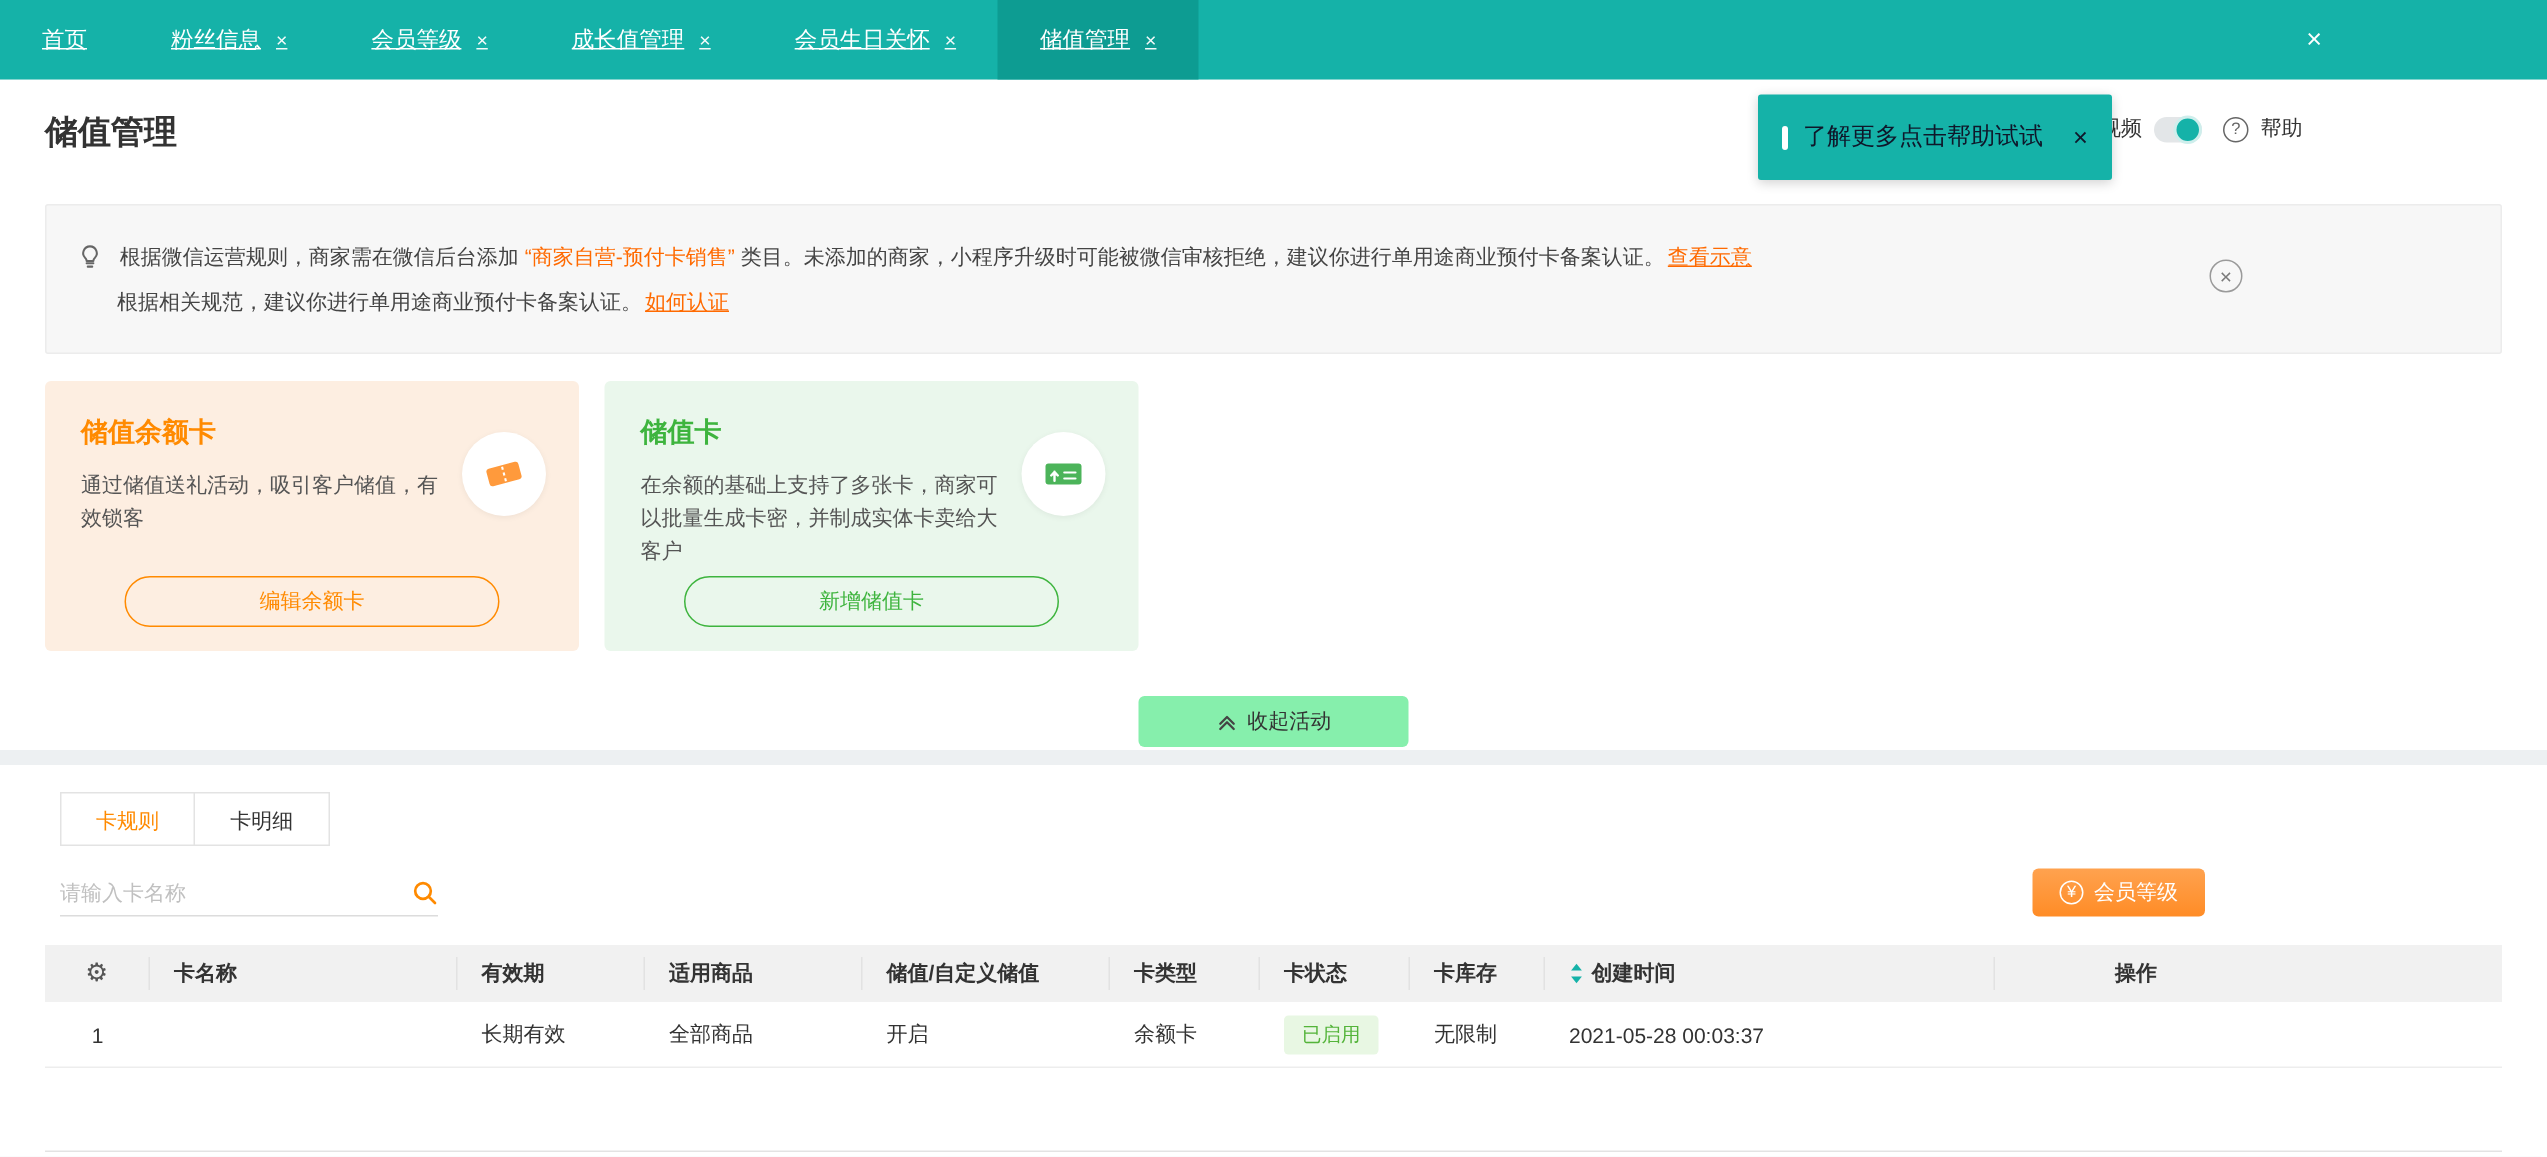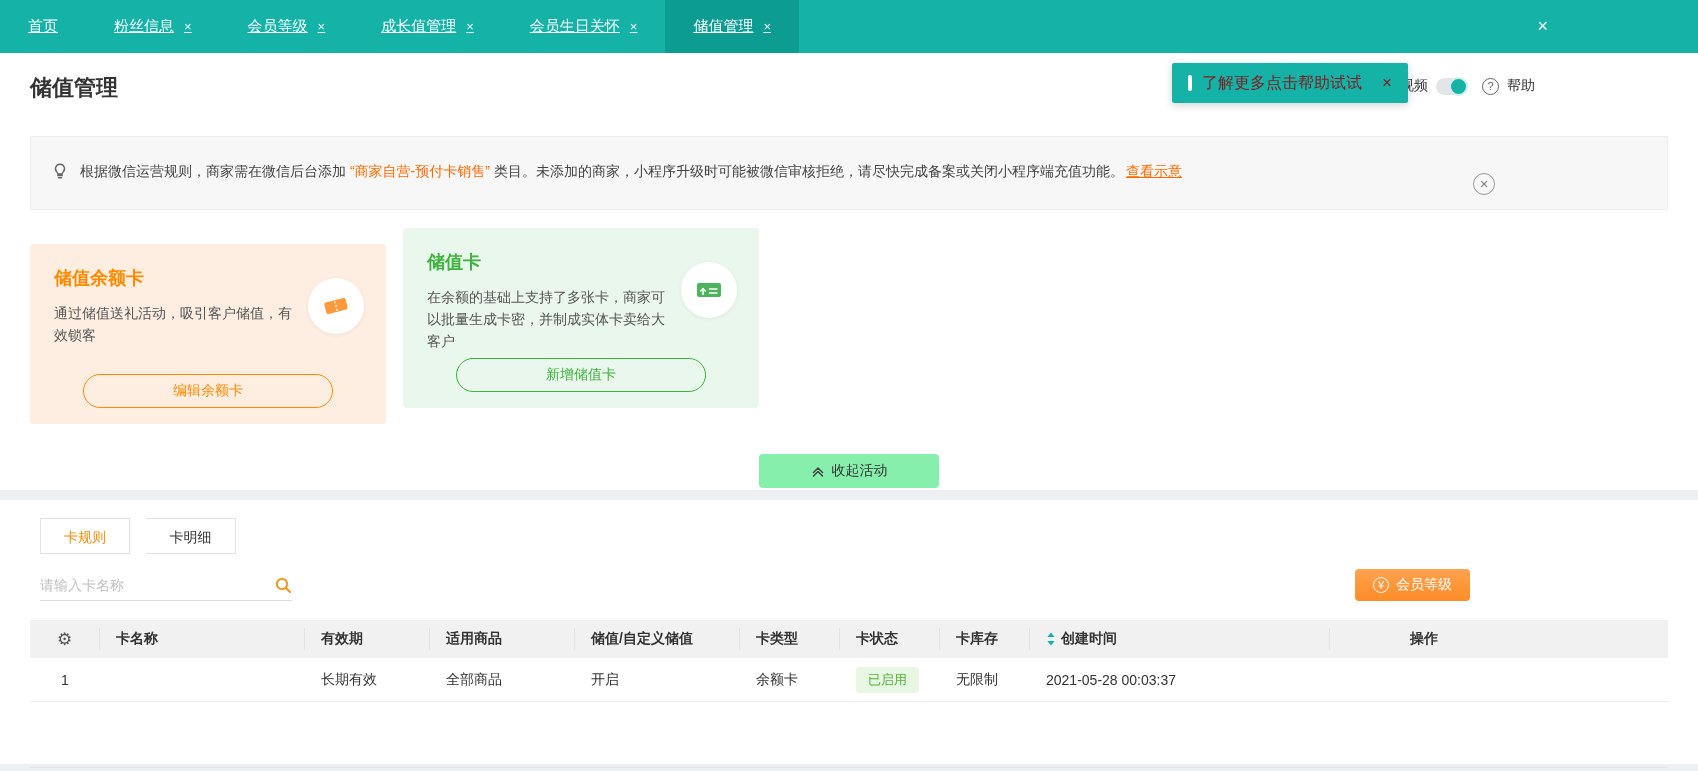--- a/index.html
+++ b/index.html
@@ -12,21 +12,21 @@
   .tab { display:flex; align-items:center; padding:0 28px; font-size:15px; cursor:pointer; white-space:nowrap;text-decoration:underline; }
   .tab.active { background:#0d9c92; }
   .tab .tab-close { margin-left:10px; font-size:13px; opacity:.95; }
   .tabbar-close { position:absolute; right:150px; top:0; height:53px; display:flex; align-items:center; font-size:18px; cursor:pointer; }
 
   
   .top-section { background:#fff; padding-bottom:2px; }
   .page-header { height:64px; padding:20px 30px 0; position:relative; }
   .page-title { font-size:22px; font-weight:bold; color:#333; }
 
-  .help-tip { position:absolute; right:290px; top:10px; height:40px; background:#15b2a8; color:#7f1d1d;
+  .help-tip { position:absolute; right:290px; top:10px; height:57px; background:#15b2a8; color:#0f172a;
               display:flex; align-items:center; padding:0 16px; font-size:16px; border-radius:2px;
               box-shadow:0 2px 8px rgba(0,0,0,.18); z-index:5; }
   .tip-bar { width:4px; height:16px; background:#fff; border-radius:2px; margin-right:10px; }
   .tip-close { margin-left:20px; font-size:17px; cursor:pointer; }
 
   .header-controls { position:absolute; right:163px; top:24px; display:flex; align-items:center; gap:8px; font-size:14px; color:#333; }
   .toggle { width:32px; height:17px; background:#e3e6e8; border-radius:9px; position:relative; display:inline-block; cursor:pointer; }
   .toggle .knob { position:absolute; right:0; top:-1px; width:19px; height:19px; background:#15b2a8; border:2px solid #cfeeec; border-radius:50%; }
   .qmark { width:17px; height:17px; border:1px solid #666; border-radius:50%; display:inline-flex; align-items:center; justify-content:center;
            font-size:11px; color:#666; margin-left:6px; cursor:pointer; }
@@ -43,37 +43,37 @@
 
   
   .cards { display:flex; gap:17px; margin:18px 30px 0; }
   .card { width:356px; height:180px; border-radius:4px; padding:22px 24px; position:relative; }
   .card h3 { font-size:18px; font-weight:bold; }
   .card p { font-size:14px; color:#555; margin-top:12px; width:248px; line-height:22px; }
   .card .icon-circle { position:absolute; right:22px; top:34px; width:56px; height:56px; background:#fff; border-radius:50%;
                        display:flex; align-items:center; justify-content:center; box-shadow:0 1px 4px rgba(0,0,0,.06); }
   .card .card-btn { position:absolute; left:50%; transform:translateX(-50%); bottom:16px; width:250px; height:34px; border-radius:17px;
                     border:1px solid; background:transparent; font-size:14px; cursor:pointer; font-family:inherit; }
-  .card.orange { background:#fdeee1;margin-top:16px; }
+  .card.orange { background:#fdeee1; }
   .card.orange h3 { color:#ff8a00; }
   .card.orange .card-btn { border-color:#ff8a00; color:#ff8a00; }
   .card.green { background:#eaf7ec; }
   .card.green h3 { color:#3eb43e; }
   .card.green .card-btn { border-color:#3eb43e; color:#3eb43e; }
   .card.purple { background:#f3eafc; }
   .card.purple h3 { color:#9a4fd8; }
   .card.purple .card-btn { border-color:#9a4fd8; color:#9a4fd8; }
 
   
   .collapse-bar { margin:30px auto 0; width:180px; height:34px; background:#86efac; border-radius:4px; display:flex;
                   align-items:center; justify-content:center; font-size:14px; color:#333; gap:7px; cursor:pointer; }
 
   
   .panel { margin-top:10px; background:#fff; min-height:264px; padding-top:18px; }
-  .panel-tabs { display:flex; margin-left:40px;gap:16px; }
+  .panel-tabs { display:flex; margin-left:40px; }
   .ptab { min-width:90px; padding:0 22px; height:36px; line-height:36px; font-size:14px; text-align:center;
           border:1px solid #e3e3e3; background:#fff; color:#333; cursor:pointer; }
   .ptab + .ptab { border-left:none; }
   .ptab.active { color:#ff8a00; }
 
   .toolbar { margin:15px 40px 0; position:relative; height:34px; }
   .search { width:252px; border-bottom:1px solid #dcdcdc; display:flex; align-items:center; height:32px; }
   .search input { border:none; outline:none; flex:1; font-size:14px; color:#333; background:transparent; font-family:inherit; }
   .search input::placeholder { color:#c0c0c0; }
   .search .mag { cursor:pointer; display:flex; }
@@ -161,21 +161,24 @@
       </div>
     </div>
 
     <div class="notice">
       <div class="notice-line1">
         <span class="bulb">
           <svg width="18" height="18" viewBox="0 0 24 24" fill="none" stroke="#666" stroke-width="1.8" stroke-linecap="round" stroke-linejoin="round">
             <path d="M9 18h6M10 21h4M12 3a6 6 0 0 0-4.2 10.3c.9.8 1.2 1.7 1.2 2.7h6c0-1 .3-1.9 1.2-2.7A6 6 0 0 0 12 3z"></path>
           </svg>
         </span>
-        <span>根据微信运营规则，商家需在微信后台添加</span><span class="orange">“商家自营-预付卡销售”</span><span>类目。未添加的商家，小程序升级时可能被微信审核拒绝，请尽快完成备案或关闭小程序端充值功能。</span><a class="nlink">查看示意</a>
+        <span>根据微信运营规则，商家需在微信后台添加</span><span class="orange">“商家自营-预付卡销售”</span><span>类目。未添加的商家，小程序升级时可能被微信审核拒绝，建议你进行单用途商业预付卡备案认证。</span><a class="nlink">查看示意</a>
+      </div>
+      <div class="notice-line2">
+        <span>根据相关规范，建议你进行单用途商业预付卡备案认证。</span><a class="nlink">如何认证</a>
       </div>
       <span class="notice-close">×</span>
     </div>
 
     <div class="cards">
 
       <div class="card orange">
         <h3>储值余额卡</h3>
         <p>通过储值送礼活动，吸引客户储值，有效锁客</p>
         <span class="icon-circle">

